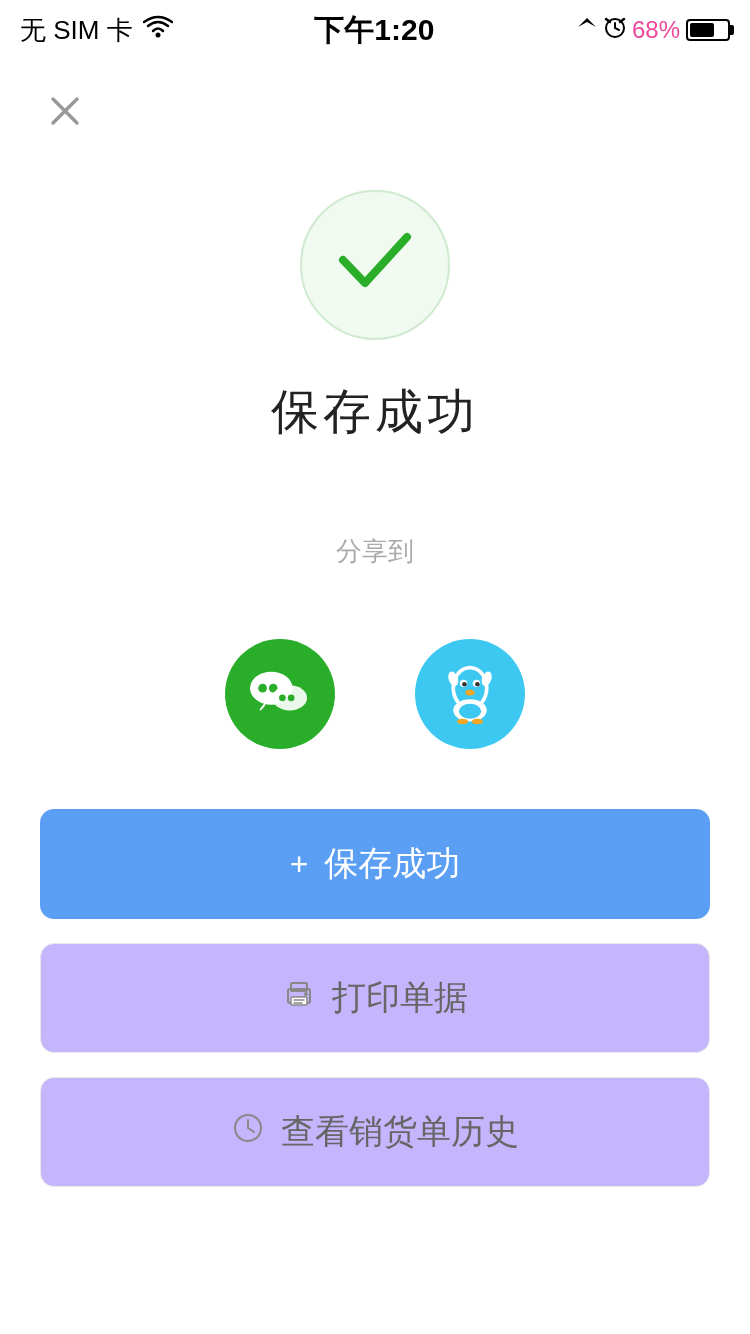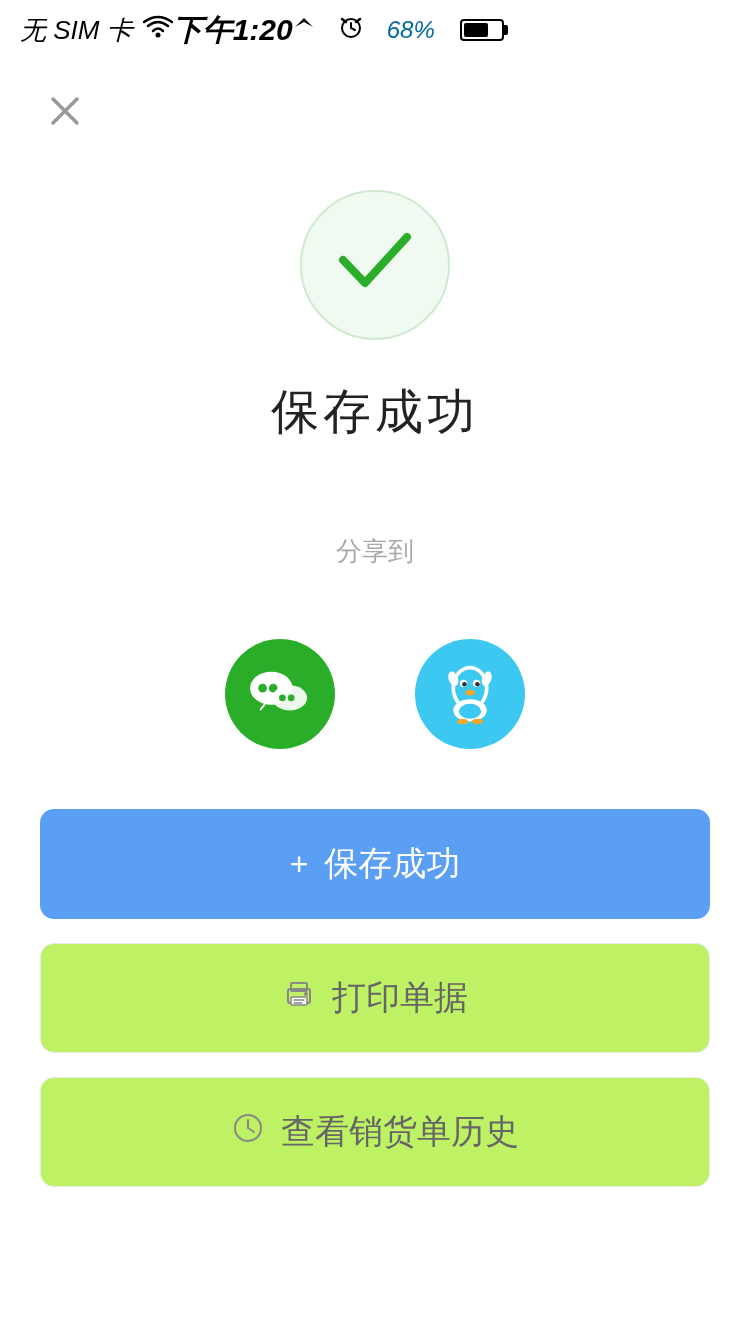--- a/index.html
+++ b/index.html
@@ -16,46 +16,46 @@
       font-family: -apple-system, 'PingFang SC', 'Helvetica Neue', sans-serif;
       overflow: hidden;
     }
 
     
     .status-bar {
       width: 100%;
       height: 60px;
       display: flex;
       align-items: center;
+      justify-content: space-between;
       padding: 0 20px;
       background: #fff;
-      font-style: italic;
     }
 
     .status-left {
       display: flex;
       align-items: center;
       gap: 10px;
       font-size: 26px;
       color: #000;
       font-weight: 500;
     }
 
     .status-center {
       font-size: 30px;
       font-weight: 600;
       color: #000;
     }
 
     .status-right {
       display: flex;
       align-items: center;
-      gap: 25px;
+      gap: 6px;
       font-size: 24px;
-      color: #0369a1;
+      color: #ec4899;
     }
 
     .wifi-icon {
       font-size: 24px;
     }
 
     .battery-container {
       display: flex;
       align-items: center;
       gap: 4px;
@@ -232,21 +232,21 @@
       outline: none;
     }
 
     .action-btn-primary {
       background: #5b9ff5;
       color: #fff;
       font-weight: 400;
     }
 
     .action-btn-secondary {
-      background: #bef264;
+      background: #c4b5fd;
       color: #666;
       border: 1px solid #e8e8e8;
       font-weight: 400;
     }
 
     .btn-icon {
       font-size: 32px;
     }
   </style>
 </head>

